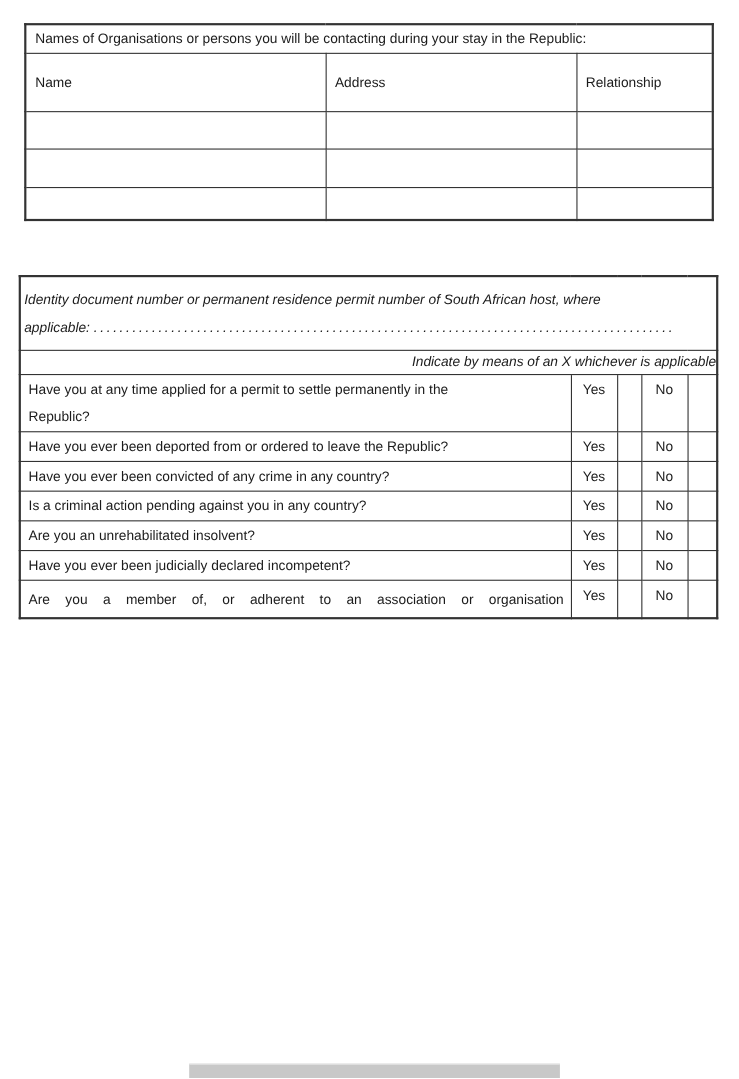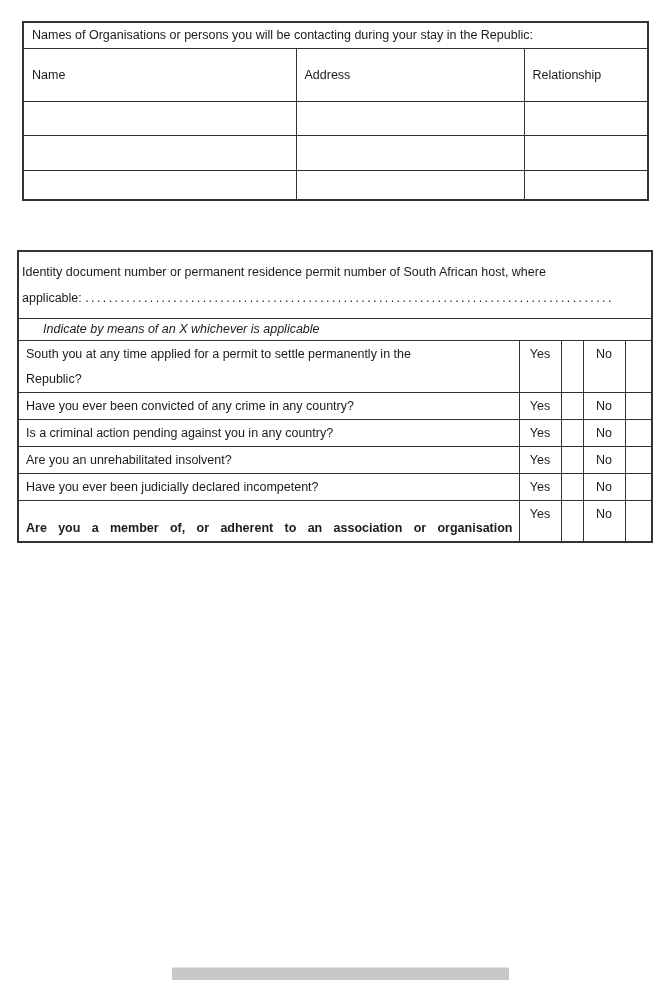--- a/index.html
+++ b/index.html
@@ -30,40 +30,40 @@
   table.t1 {
     left: 22px; top: 21px; width: 625px;
     border: 2px solid #333333;
   }
   table.t2 {
     left: 17px; top: 250px; width: 636px;
     border: 2px solid #333333;
   }
   .t1-title-cell  { padding: 0 8px; vertical-align: middle; }
   .t1-header-cell { padding: 12px 8px; vertical-align: middle; }
-  .id-cell  { padding: 7px 4px 0 3px; vertical-align: top; line-height: 26px; }
+  .id-cell  { padding: 7px 4px 0 3px; vertical-align: top; line-height: 26px; font-style: italic; }
   .id-line  { white-space: nowrap; overflow: hidden; }
   .dots     { letter-spacing: 2.4px; }
   .note-cell {
     font-style: italic;
-    padding: 0 24px;
+    padding: 0 0;
     vertical-align: middle;
+    text-align: right;
   }
   .q-cell {
     padding: 1px 6px 0 7px;
     vertical-align: top;
     line-height: 25px;
     white-space: pre-line;
   }
   .justify-last {
     text-align: justify;
     text-align-last: justify;
     white-space: normal;
-    padding-top: 15px;
-    font-weight: bold;
+    padding-top: 5px;
   }
   .ans-cell {
     vertical-align: top;
     text-align: center;
     line-height: 25px;
     padding-top: 1px;
   }
   .mark-cell { vertical-align: top; }
   .gray-bar {
     position: absolute;
@@ -129,29 +129,36 @@
           <span class="dots">..........................................................................................</span>
         </div>
       </td>
     </tr>
 
     <tr style="height:22px">
       <td colspan="5" class="note-cell">Indicate by means of an X whichever is applicable</td>
     </tr>
 
     <tr style="height:52px">
-      <td class="q-cell">South you at any time applied for a permit to settle permanently in the
+      <td class="q-cell">Have you at any time applied for a permit to settle permanently in the
 Republic?</td>
       <td class="ans-cell">Yes</td>
       <td class="mark-cell"></td>
       <td class="ans-cell">No</td>
       <td class="mark-cell"></td>
     </tr>
 
 
+    <tr style="height:27px">
+      <td class="q-cell">Have you ever been deported from or ordered to leave the Republic?</td>
+      <td class="ans-cell">Yes</td>
+      <td class="mark-cell"></td>
+      <td class="ans-cell">No</td>
+      <td class="mark-cell"></td>
+    </tr>
 
     <tr style="height:26px">
       <td class="q-cell">Have you ever been convicted of any crime in any country?</td>
       <td class="ans-cell">Yes</td>
       <td class="mark-cell"></td>
       <td class="ans-cell">No</td>
       <td class="mark-cell"></td>
     </tr>
 
     <tr style="height:26px">

